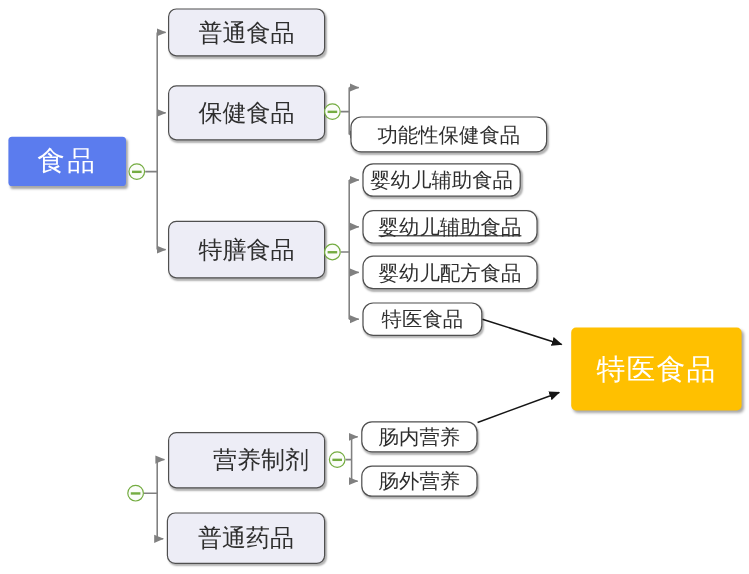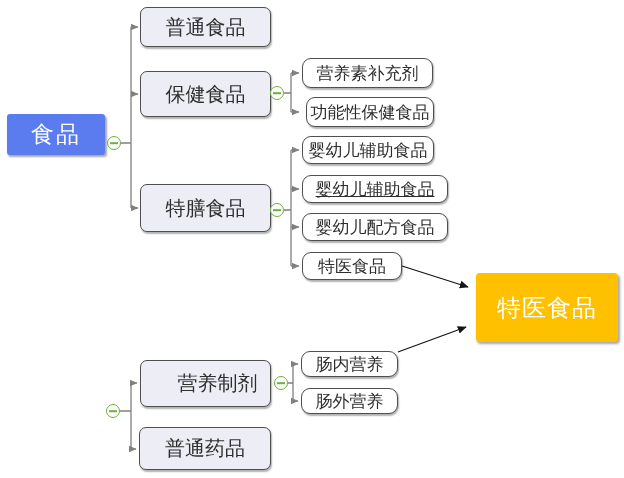--- a/index.html
+++ b/index.html
@@ -111,24 +111,21 @@
   <div class="node branch" style="left:140px;top:184px;width:131px;height:48px;">
     <span>特膳食品</span>
   </div>
   <div class="node branch" style="left:140px;top:360px;width:131px;height:47px;padding-left:24px;">
     <span>营养制剂</span>
   </div>
   <div class="node branch" style="left:139px;top:427px;width:132px;height:43px;justify-content:center;">
     <span>普通药品</span>
   </div>
 
-  <div class="node leaf" style="left:302px;top:58px;width:131px;height:30px;">
-    <span>营养素补充剂</span>
-  </div>
-  <div class="node leaf" style="left:306px;top:97px;width:128px;height:30px;">
+  <div class="node leaf" style="left:292px;top:97px;width:164px;height:30px;">
     <span>功能性保健食品</span>
   </div>
   <div class="node leaf" style="left:302px;top:136px;width:132px;height:28px;">
     <span>婴幼儿辅助食品</span>
   </div>
   <div class="node leaf" style="left:302px;top:175px;width:146px;height:28px;text-decoration:underline;">
     <span>婴幼儿辅助食品</span>
   </div>
   <div class="node leaf" style="left:302px;top:213px;width:146px;height:28px;">
     <span>婴幼儿配方食品</span>

